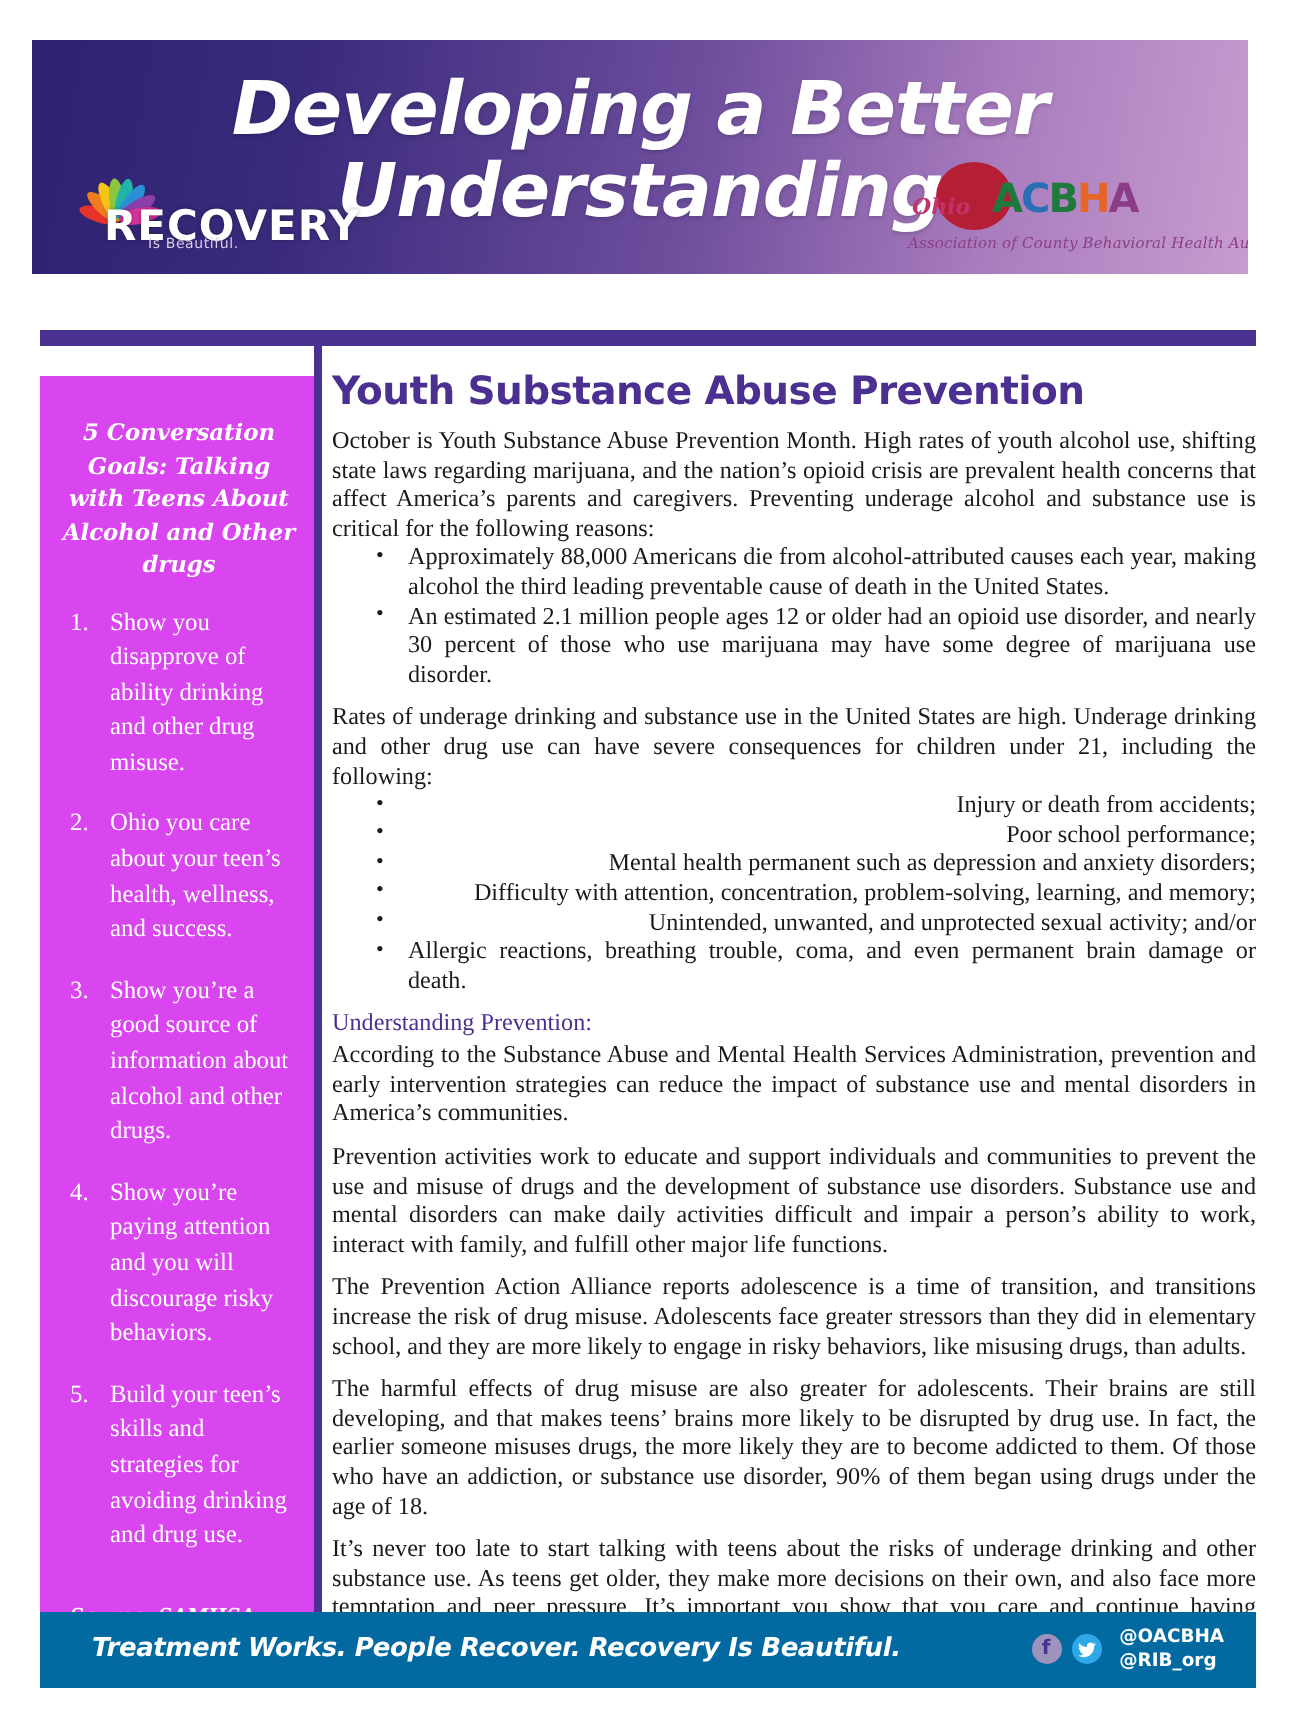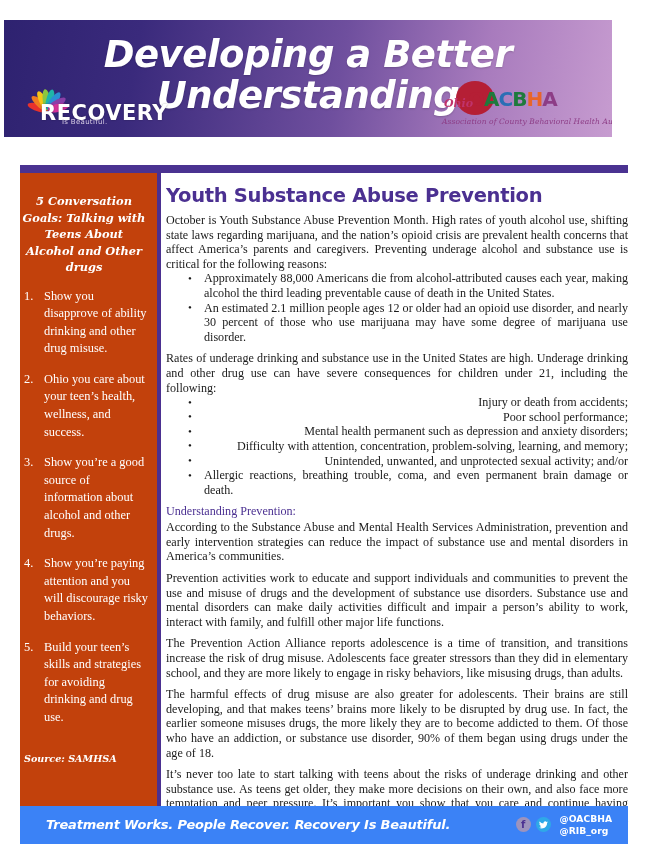--- a/index.html
+++ b/index.html
@@ -19,21 +19,21 @@
     position: absolute;
     left: 0; top: 0;
     width: 648px;
     height: 860px;
     background: #ffffff;
   }
 
   
   .banner {
     position: absolute;
-    left: 4px;
+    left: 16px;
     top: 20px;
     width: 608px;
     height: 117px;
     background: linear-gradient(100deg, #2e2270 0%, #3a2a7c 22%, #6f4f9e 55%, #a87bbd 78%, #c79cd0 100%);
     overflow: hidden;
   }
   .banner-title {
     position: absolute;
     left: 0;
     top: 14px;
@@ -153,27 +153,27 @@
     top: 165px;
     width: 608px;
     height: 8px;
     background: #4a3291;
   }
 
   
   .sidebar {
     position: absolute;
     left: 20px;
-    top: 173px;
+    top: 188px;
     width: 137px;
     height: 633px;
-    background: #c2410c;
+    background: #d946ef;
     color: #ffffff;
     box-sizing: border-box;
-    padding: 20px 9px 0 0;
+    padding: 20px 9px 0 11px;
   }
   .sidebar-title {
     font-family: "DejaVu Serif", serif;
     font-style: italic;
     font-weight: bold;
     font-size: 11.4px;
     line-height: 16.5px;
     text-align: center;
     color: #ffffff;
     margin: 0 0 12px 0;
@@ -277,21 +277,21 @@
   }
   ul.bullets.compact li { text-align: right; }
 
   
   .footer {
     position: absolute;
     left: 20px;
     top: 806px;
     width: 608px;
     height: 38px;
-    background: #3b82f6;
+    background: #0369a1;
   }
   .footer-tagline {
     position: absolute;
     left: 26px;
     top: 11px;
     font-family: "DejaVu Sans", sans-serif;
     font-style: italic;
     font-weight: bold;
     font-size: 13px;
     letter-spacing: -0.2px;

